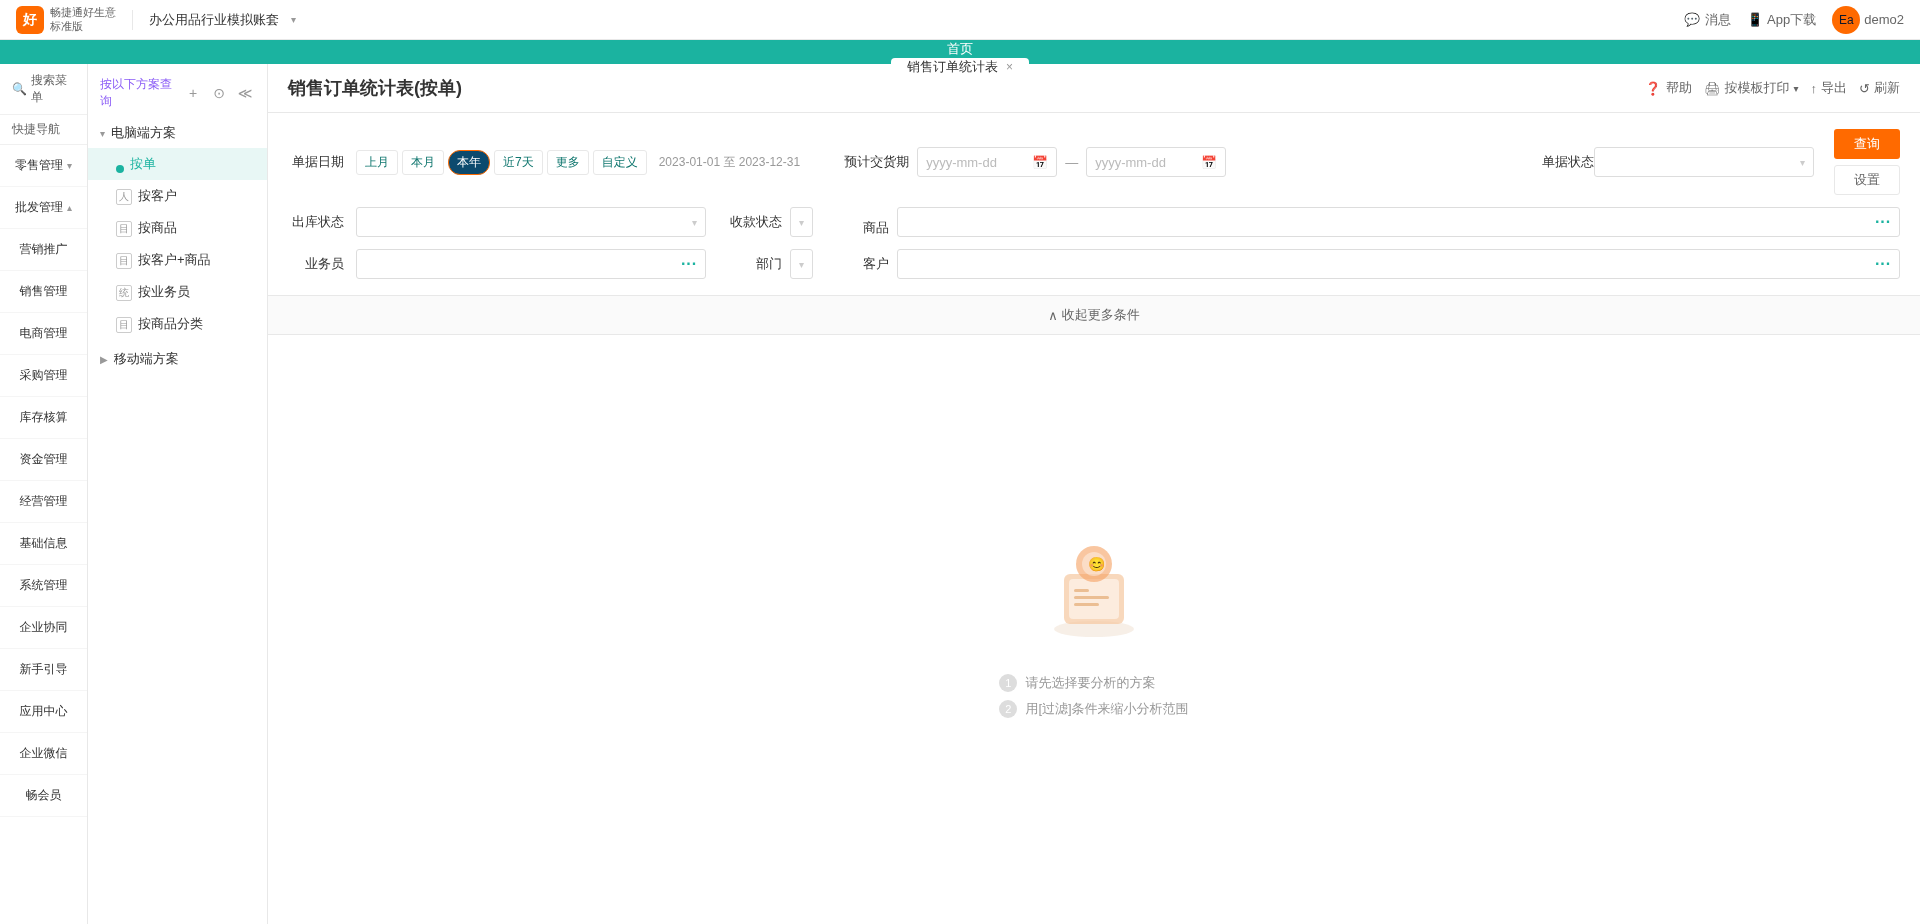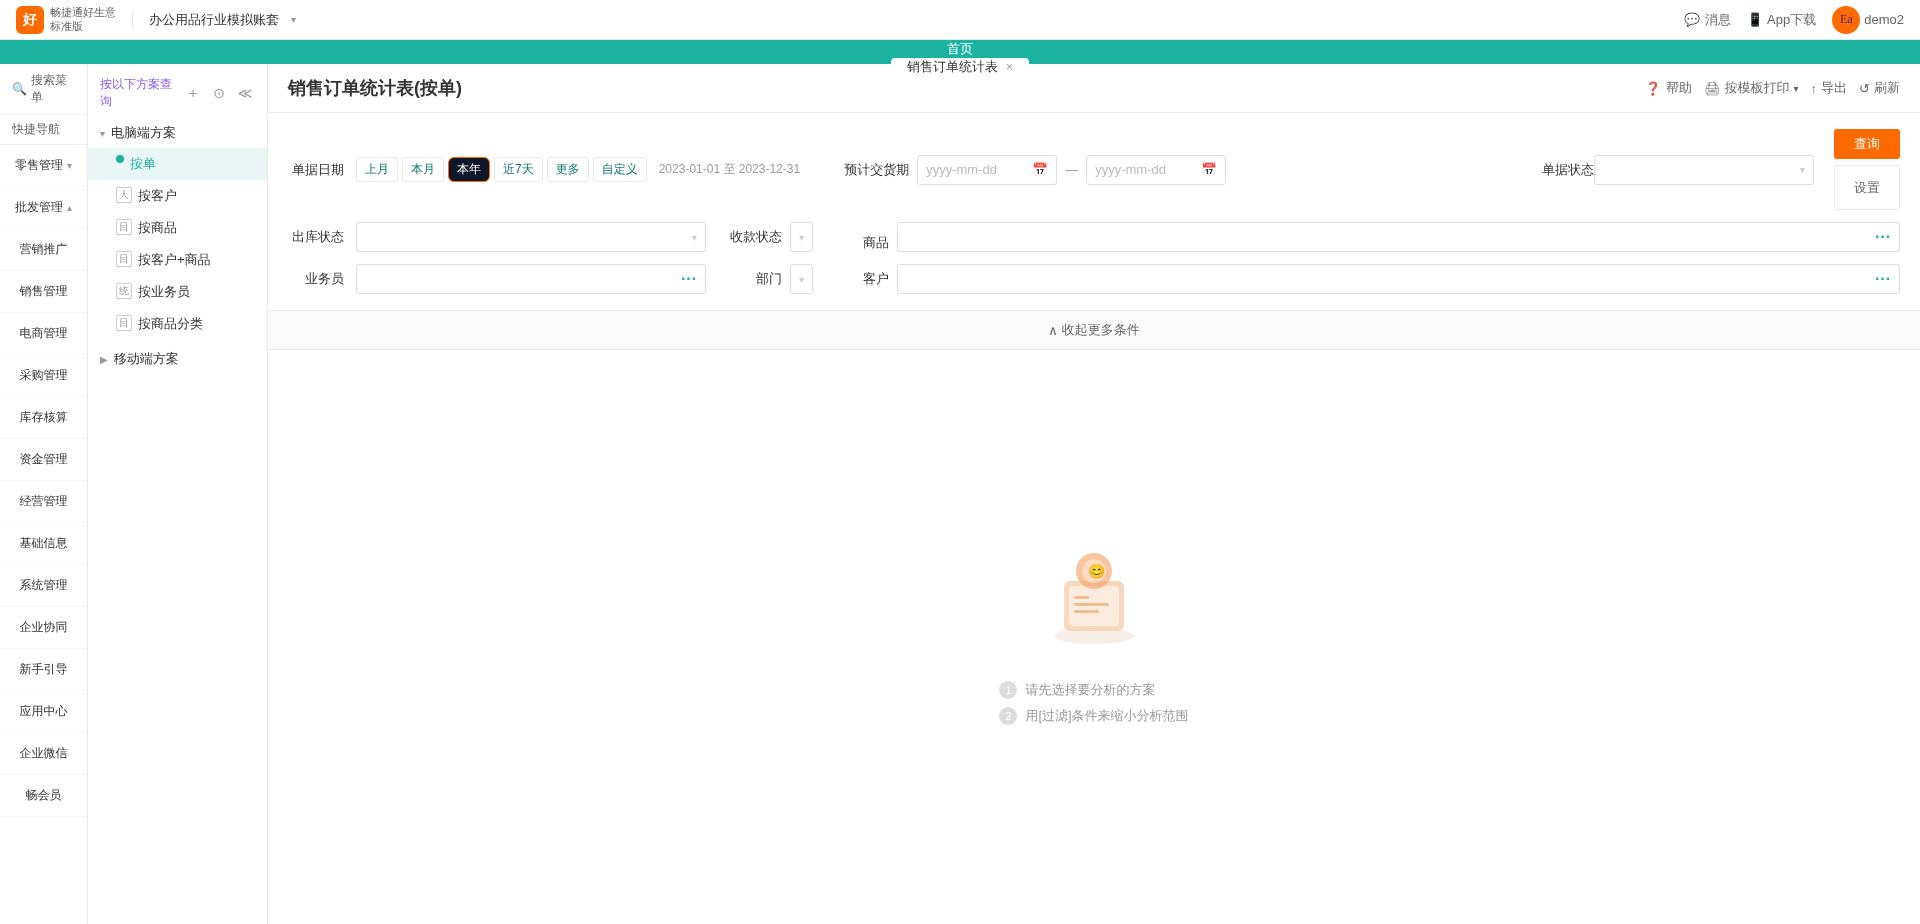--- a/index.html
+++ b/index.html
@@ -8,21 +8,21 @@
     
     .top-bar { height: 40px; background: #fff; display: flex; align-items: center; padding: 0 16px; border-bottom: 1px solid #e8e8e8; justify-content: space-between; }
     .top-bar-left { display: flex; align-items: center; gap: 8px; }
     .logo-area { display: flex; align-items: center; gap: 6px; }
     .logo-icon { width: 28px; height: 28px; background: #ff6a00; border-radius: 6px; display: flex; align-items: center; justify-content: center; color: white; font-size: 14px; font-weight: bold; }
     .logo-text { font-size: 11px; color: #666; line-height: 1.2; }
     .top-bar-title { font-size: 13px; color: #333; }
     .top-bar-dropdown { color: #999; font-size: 10px; margin-left: 4px; }
     .top-bar-right { display: flex; align-items: center; gap: 16px; color: #666; font-size: 13px; }
     .top-bar-right-item { display: flex; align-items: center; gap: 4px; cursor: pointer; }
-    .user-avatar { width: 28px; height: 28px; background: #ff6a00; border-radius: 50%; display: flex; align-items: center; justify-content: center; color: #4c1d95; font-size: 12px; font-family: Liberation Serif, serif; }
+    .user-avatar { width: 28px; height: 28px; background: #ff6a00; border-radius: 50%; display: flex; align-items: center; justify-content: center; color: #0f172a; font-size: 12px; }
 
     
     .tab-bar { height: 24px; background: #1bb3a0; display: flex; align-items: center; padding: 0 0; flex-direction: column; }
     .tab-item { height: 40px; display: flex; align-items: center; padding: 0 16px; cursor: pointer; color: rgba(255,255,255,0.85); font-size: 13px; }
     .tab-item.home { color: white; }
     .tab-item.active { background: #fff; color: #333; border-radius: 4px 4px 0 0; position: relative; }
     .tab-close { margin-left: 8px; color: #999; font-size: 12px; cursor: pointer; }
     .tab-bar-actions { margin-left: auto; display: flex; align-items: center; padding-right: 8px; gap: 8px; }
     .tab-action-btn { color: white; background: none; border: none; cursor: pointer; font-size: 16px; opacity: 0.8; }
 
@@ -43,56 +43,56 @@
     
     .scheme-panel { width: 180px; background: #fff; border-right: 1px solid #e8e8e8; padding: 8px 0; overflow-y: auto; }
     .scheme-panel-header { display: flex; align-items: center; justify-content: space-between; padding: 4px 12px 8px; }
     .scheme-panel-title { font-size: 12px; color: #8b5cf6; }
     .scheme-panel-actions { display: flex; align-items: center; gap: 6px; }
     .scheme-action-btn { width: 20px; height: 20px; border-radius: 50%; display: flex; align-items: center; justify-content: center; cursor: pointer; font-size: 14px; color: #999; }
     .scheme-section { margin-bottom: 4px; }
     .scheme-section-header { display: flex; align-items: center; padding: 6px 12px; cursor: pointer; }
     .scheme-section-arrow { font-size: 10px; color: #999; margin-right: 6px; }
     .scheme-section-title { font-size: 13px; color: #333; font-weight: 500; }
-    .scheme-item { display: flex; align-items: flex-start; padding: 7px 12px 7px 28px; cursor: pointer; font-size: 13px; color: #333; }
+    .scheme-item { display: flex; align-items: flex-end; padding: 7px 12px 7px 28px; cursor: pointer; font-size: 13px; color: #333; }
     .scheme-item.active { color: #1bb3a0; background: #e8f7f5; }
     .scheme-item-icon { width: 16px; height: 16px; margin-right: 6px; display: flex; align-items: center; justify-content: center; font-size: 12px; color: #999; border: 1px solid #ccc; border-radius: 2px; }
     .scheme-active-dot { width: 8px; height: 8px; background: #1bb3a0; border-radius: 50%; margin-right: 6px; }
 
     
     .main-content { flex: 1; display: flex; flex-direction: column; overflow: hidden; }
 
     
     .page-header { background: #fff; padding: 12px 20px 0; border-bottom: 1px solid #e8e8e8; display: flex; align-items: center; justify-content: space-between; }
     .page-title { font-size: 18px; font-weight: 600; color: #333; padding-bottom: 12px; }
     .page-header-actions { display: flex; align-items: center; gap: 12px; padding-bottom: 12px; }
     .header-action-btn { display: flex; align-items: center; gap: 4px; font-size: 13px; color: #666; cursor: pointer; }
 
     
     .filter-area { background: #fff; padding: 16px 20px; border-bottom: 1px solid #e8e8e8; }
     .filter-date-group { display: flex; align-items: center; gap: 4px; }
     .filter-date-btn { padding: 3px 8px; font-size: 12px; border: 1px solid #e8e8e8; border-radius: 3px; cursor: pointer; color: #0f766e; background: #fff; }
-    .filter-date-btn.active { background: #0f172a; color: white; border-color: #ff6a00; border-radius: 6px; }
+    .filter-date-btn.active { background: #0c4a6e; color: white; border-color: #ff6a00; border-radius: 12px; }
     .filter-select-arrow { color: #ccc; font-size: 10px; }
     .filter-ellipsis { color: #1bb3a0; font-size: 16px; cursor: pointer; font-weight: bold; }
 
     
     .collapse-bar { display: flex; justify-content: center; align-items: center; padding: 10px; background: #fafafa; border-bottom: 1px solid #e8e8e8; cursor: pointer; }
     .collapse-text { font-size: 13px; color: #666; display: flex; align-items: center; gap: 4px; }
 
     
     .empty-state { flex: 1; display: flex; flex-direction: column; align-items: center; justify-content: center; background: #fff; }
     .empty-illustration { width: 120px; height: 120px; margin-bottom: 20px; }
     .empty-tips { text-align: left; }
     .empty-tip-item { display: flex; align-items: center; gap: 8px; margin-bottom: 8px; font-size: 13px; color: #999; }
     .tip-number { width: 18px; height: 18px; border-radius: 50%; background: #ddd; display: flex; align-items: center; justify-content: center; font-size: 11px; color: white; }
 
     
     .query-btn { background: #ff6a00; color: white; border: none; border-radius: 3px; padding: 6px 20px; font-size: 13px; cursor: pointer; height: 30px; }
-    .settings-btn { background: white; color: #666; border: 1px solid #e8e8e8; border-radius: 3px; padding: 5px 16px; font-size: 13px; cursor: pointer; height: 45px; }
+    .settings-btn { background: white; color: #666; border: 1px solid #e8e8e8; border-radius: 3px; padding: 5px 16px; font-size: 13px; cursor: pointer; height: 30px; }
     .action-col { display: flex; flex-direction: column; gap: 6px; padding-left: 8px; }
     .field-label { min-width: 56px; text-align: right; font-size: 13px; color: #333; white-space: nowrap; }
     .select-control { height: 30px; border: 1px solid #ddd; border-radius: 3px; display: flex; align-items: center; justify-content: space-between; padding: 0 8px; background: #fff; cursor: pointer; min-width: 0; }
     .select-control-text { color: #bbb; font-size: 13px; }
     .date-control { height: 30px; border: 1px solid #ddd; border-radius: 3px; display: flex; align-items: center; padding: 0 8px; background: #fff; gap: 4px; }
     .date-placeholder { color: #bbb; font-size: 13px; flex: 1; }
   </style>
 </head>
 <body>
 

